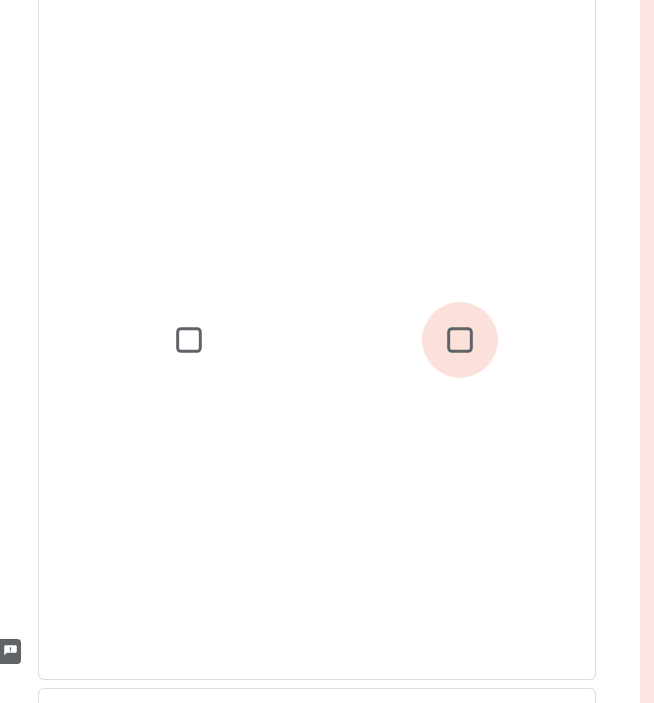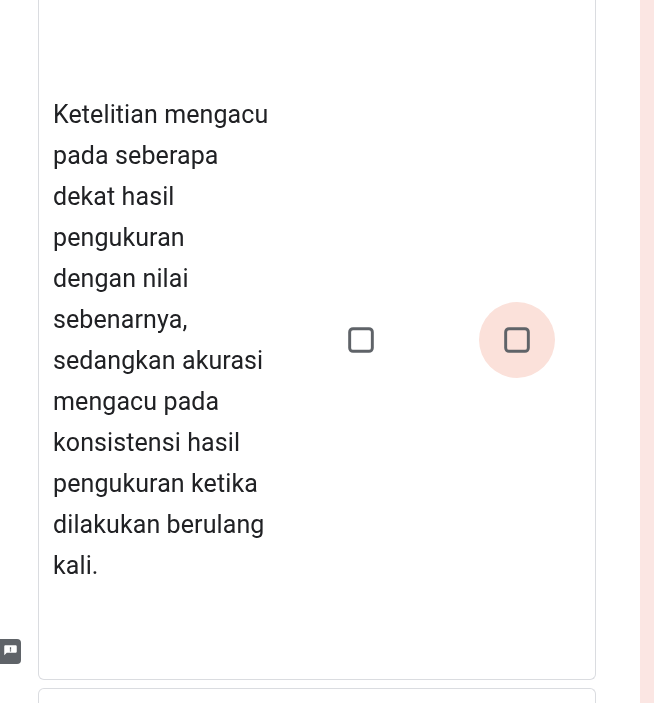--- a/index.html
+++ b/index.html
@@ -122,21 +122,20 @@
 
 <div class="page">
 
   <div class="right-stripe"></div>
 
   <div class="content-area">
 
     <div class="card">
       <div class="row">
 
-        <div class="cell-text">Ketelitian mengacu pada seberapa dekat hasil pengukuran dengan nilai sebenarnya, sedangkan akurasi mengacu pada konsistensi hasil pengukuran ketika dilakukan berulang kali.</div>
 
         <div class="cell-choice">
           <div class="choice-wrap">
             <svg width="32" height="32" viewBox="0 0 24 24">
               <rect x="3.5" y="3.5" width="17" height="17" rx="2.5" ry="2.5" fill="none" stroke="#5f6368" stroke-width="2.2"></rect>
             </svg>
           </div>
         </div>
 
         <div class="cell-choice">

